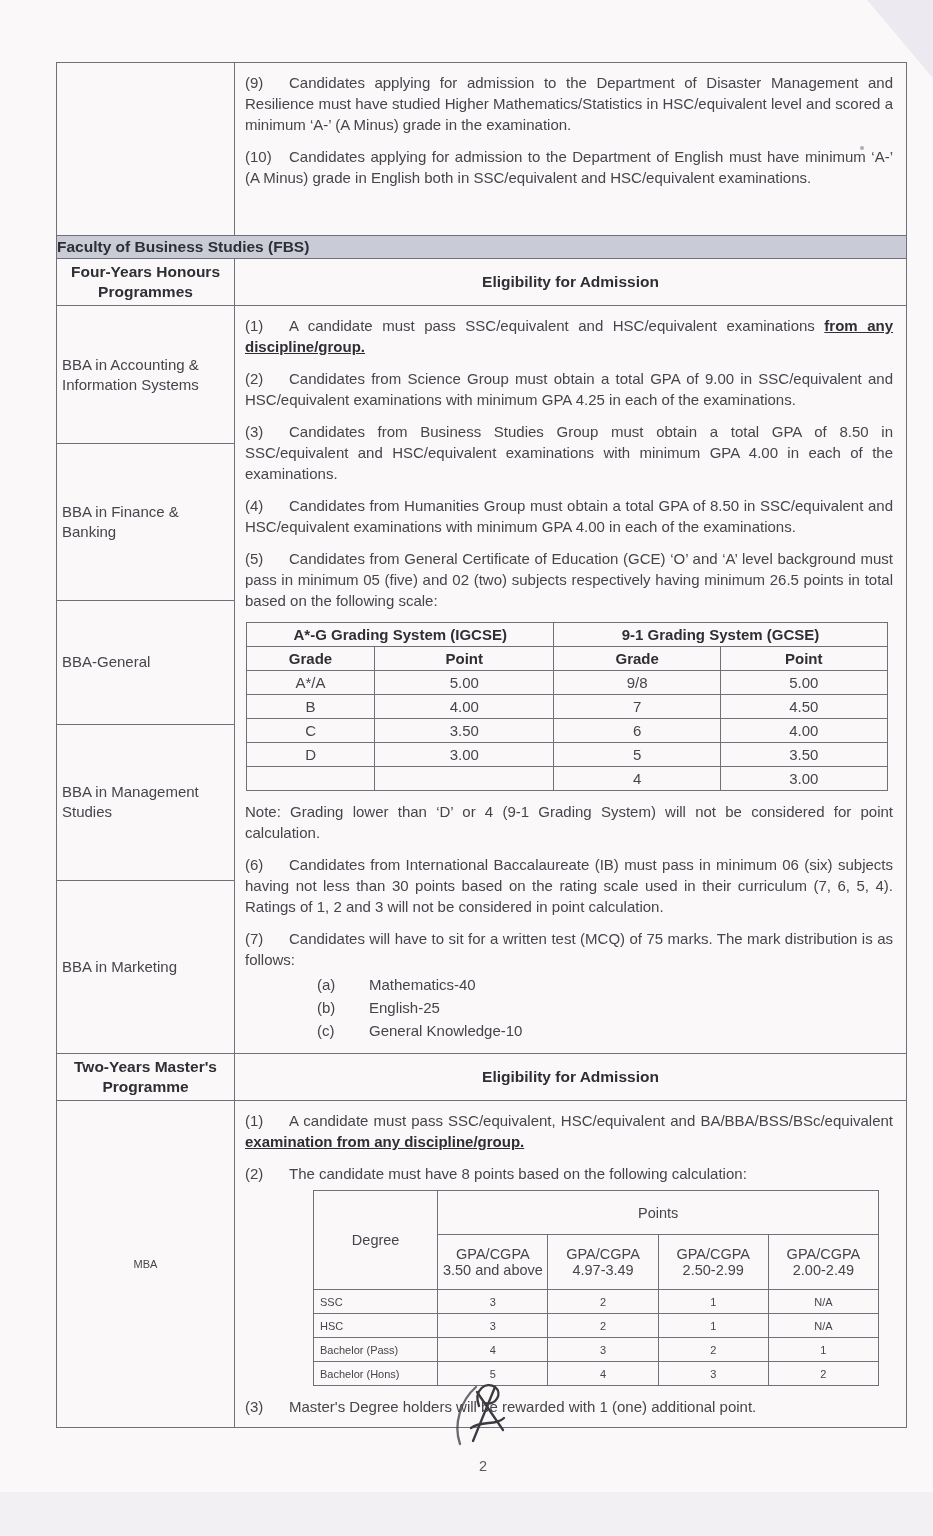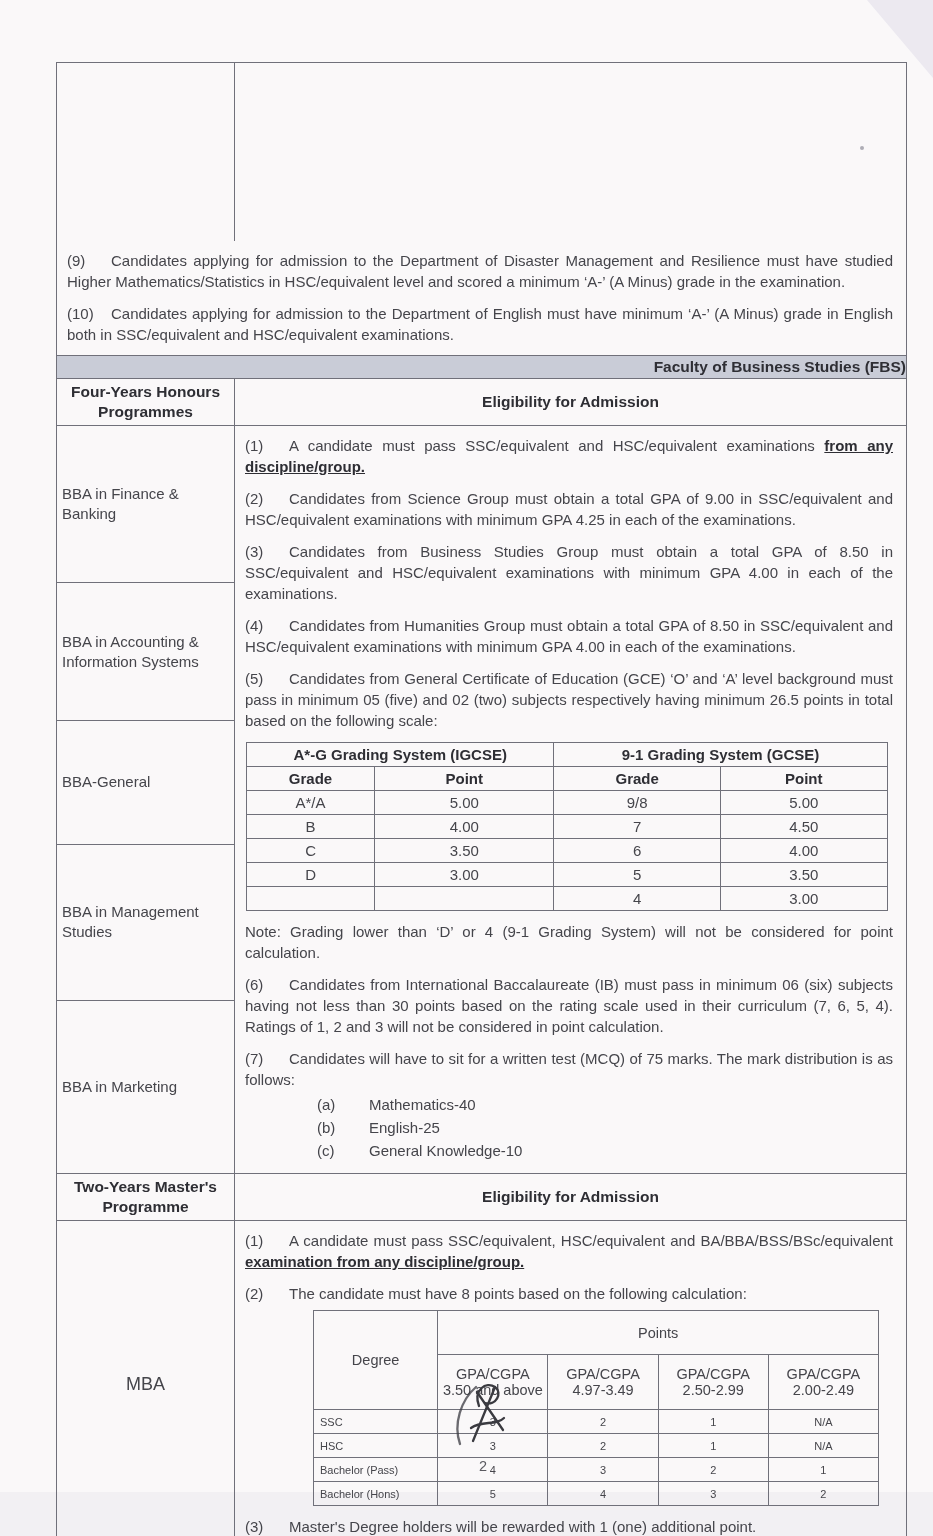--- a/index.html
+++ b/index.html
@@ -10,53 +10,53 @@
   }
   .corner-fold{
     position:absolute;top:0;right:0;width:0;height:0;
     border-top:78px solid #e9e6ee;border-left:66px solid transparent;opacity:.85;
   }
   .speck{position:absolute;left:860px;top:146px;width:4px;height:4px;background:#8d8d98;border-radius:50%;opacity:.7;}
   .bottom-strip{position:absolute;left:0;bottom:0;width:933px;height:44px;background:#f2f0f3;}
 
   .doc{position:absolute;left:56px;top:62px;width:849px;border:1px solid var(--border,#70707a);background:transparent;}
   .row{display:flex;align-items:stretch;border-top:1px solid var(--border,#70707a);}
-  .row:first-child{border-top:none;flex-direction:column;}
+  .row:first-child{border-top:none;}
 
   .lcell{width:178px;flex:0 0 178px;border-right:1px solid var(--border,#70707a);box-sizing:border-box;}
   .rcell{flex:1;min-width:0;padding:9px 13px 10px 10px;box-sizing:border-box;}
   .toprow{min-height:172px;}
 
   .para{margin:0 0 11px 0;text-align:justify;font-size:15px;line-height:21px;}
   .para.last{margin-bottom:0;}
   .pnum{display:inline-block;width:44px;}
   .bu{font-weight:bold;text-decoration:underline;color:var(--bold_text,#2e2e34);}
 
   .fbsbar{
-    background:var(--header_bar,#c9ccd7);text-align:right;font-weight:bold;
+    background:var(--header_bar,#c9ccd7);text-align:left;font-weight:bold;
     font-size:15.5px;color:var(--bold_text,#2e2e34);padding:2px 0;width:100%;
   }
   .lhead{
     width:178px;flex:0 0 178px;border-right:1px solid var(--border,#70707a);
     display:flex;align-items:center;justify-content:center;text-align:center;
     font-weight:bold;color:var(--bold_text,#2e2e34);font-size:15.5px;line-height:20px;
     padding:3px 6px;box-sizing:border-box;
   }
   .rhead{
     flex:1;display:flex;align-items:center;justify-content:center;
     font-weight:bold;font-size:15.5px;color:var(--bold_text,#2e2e34);padding:3px 0;
   }
 
   .lcol{width:178px;flex:0 0 178px;border-right:1px solid var(--border,#70707a);display:flex;flex-direction:column;box-sizing:border-box;}
   .pcell{
     display:flex;align-items:center;padding:4px 2px 4px 5px;
     font-size:15px;line-height:20px;border-bottom:1px solid var(--border,#70707a);
   }
   .pcell:last-child{border-bottom:none;}
-  .mbacell{display:flex;align-items:center;justify-content:center;font-size:18px;}
+  .mbacell{display:flex;align-items:center;justify-content:center;font-size:11px;}
 
   .itable{border-collapse:collapse;font-size:15px;color:var(--text,#45454b);table-layout:fixed;}
   .itable th,.itable td{border:1px solid var(--border,#70707a);padding:1px 4px;text-align:center;height:21px;overflow:hidden;}
   .grading{width:99%;margin:4px 0 10px 1px;}
   .grading th{font-weight:bold;color:var(--bold_text,#2e2e34);}
   .points{width:566px;margin:6px 0 10px 68px;}
   .points th{font-weight:normal;font-size:14.5px;padding:11px 2px;}
   .points td{font-size:11px;margin-top:20px;}
   .points .fl{text-align:left;padding-left:6px;}
   .b1,.b2{display:block;line-height:16px;}
@@ -89,25 +89,25 @@
       <div class="fbsbar">Faculty of Business Studies (FBS)</div>
     </div>
 
     <div class="row">
       <div class="lhead">Four-Years Honours Programmes</div>
       <div class="rhead">Eligibility for Admission</div>
     </div>
 
     <div class="row">
       <div class="lcol">
+        <div class="pcell" style="flex-grow:131">
+            <span>BBA in Accounting &amp; Information Systems</span>
+          </div>
         <div class="pcell" style="flex-grow:159">
             <span>BBA in Finance &amp; Banking</span>
-          </div>
-        <div class="pcell" style="flex-grow:131">
-            <span>BBA in Accounting &amp; Information Systems</span>
           </div>
         <div class="pcell" style="flex-grow:139">
             <span>BBA-General</span>
           </div>
         <div class="pcell" style="flex-grow:158">
             <span>BBA in Management Studies</span>
           </div>
         <div class="pcell" style="flex-grow:212">
             <span>BBA in Marketing</span>
           </div>

